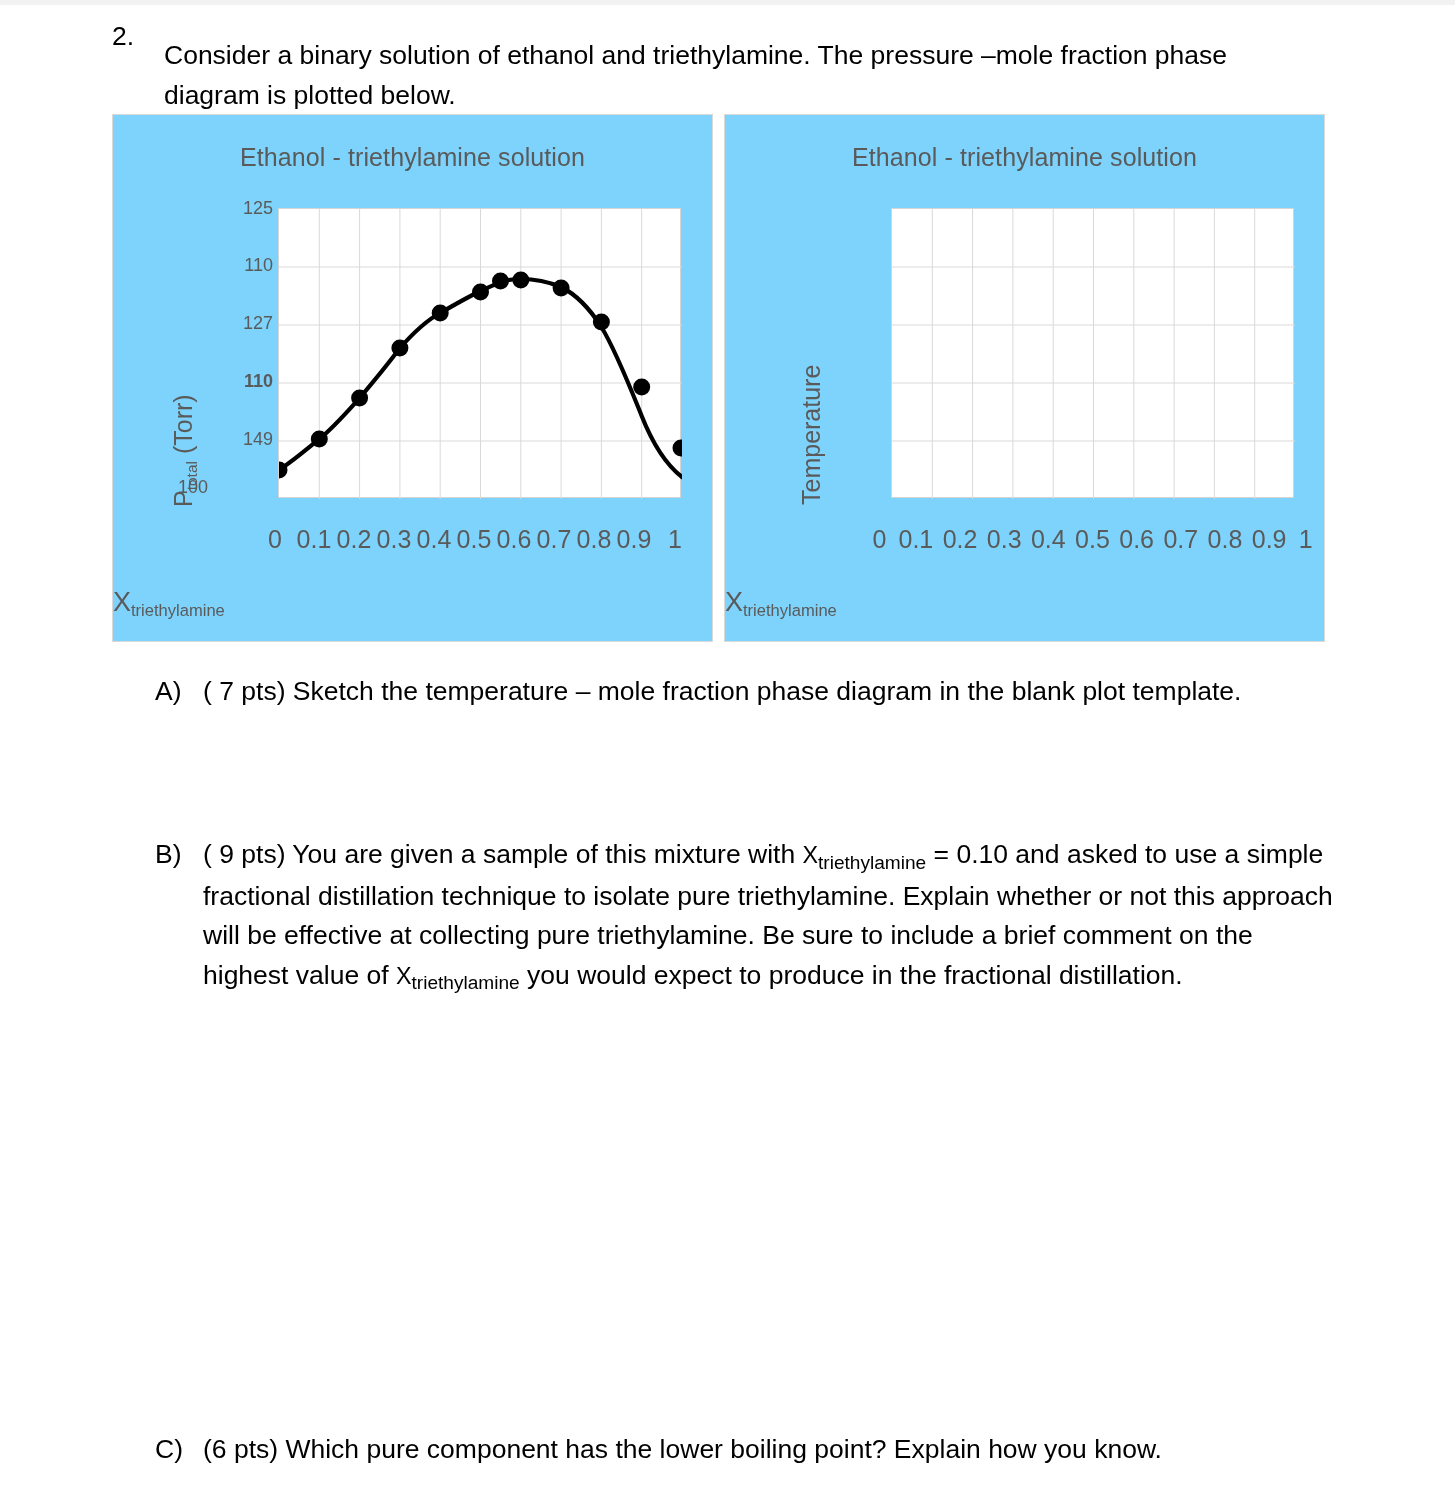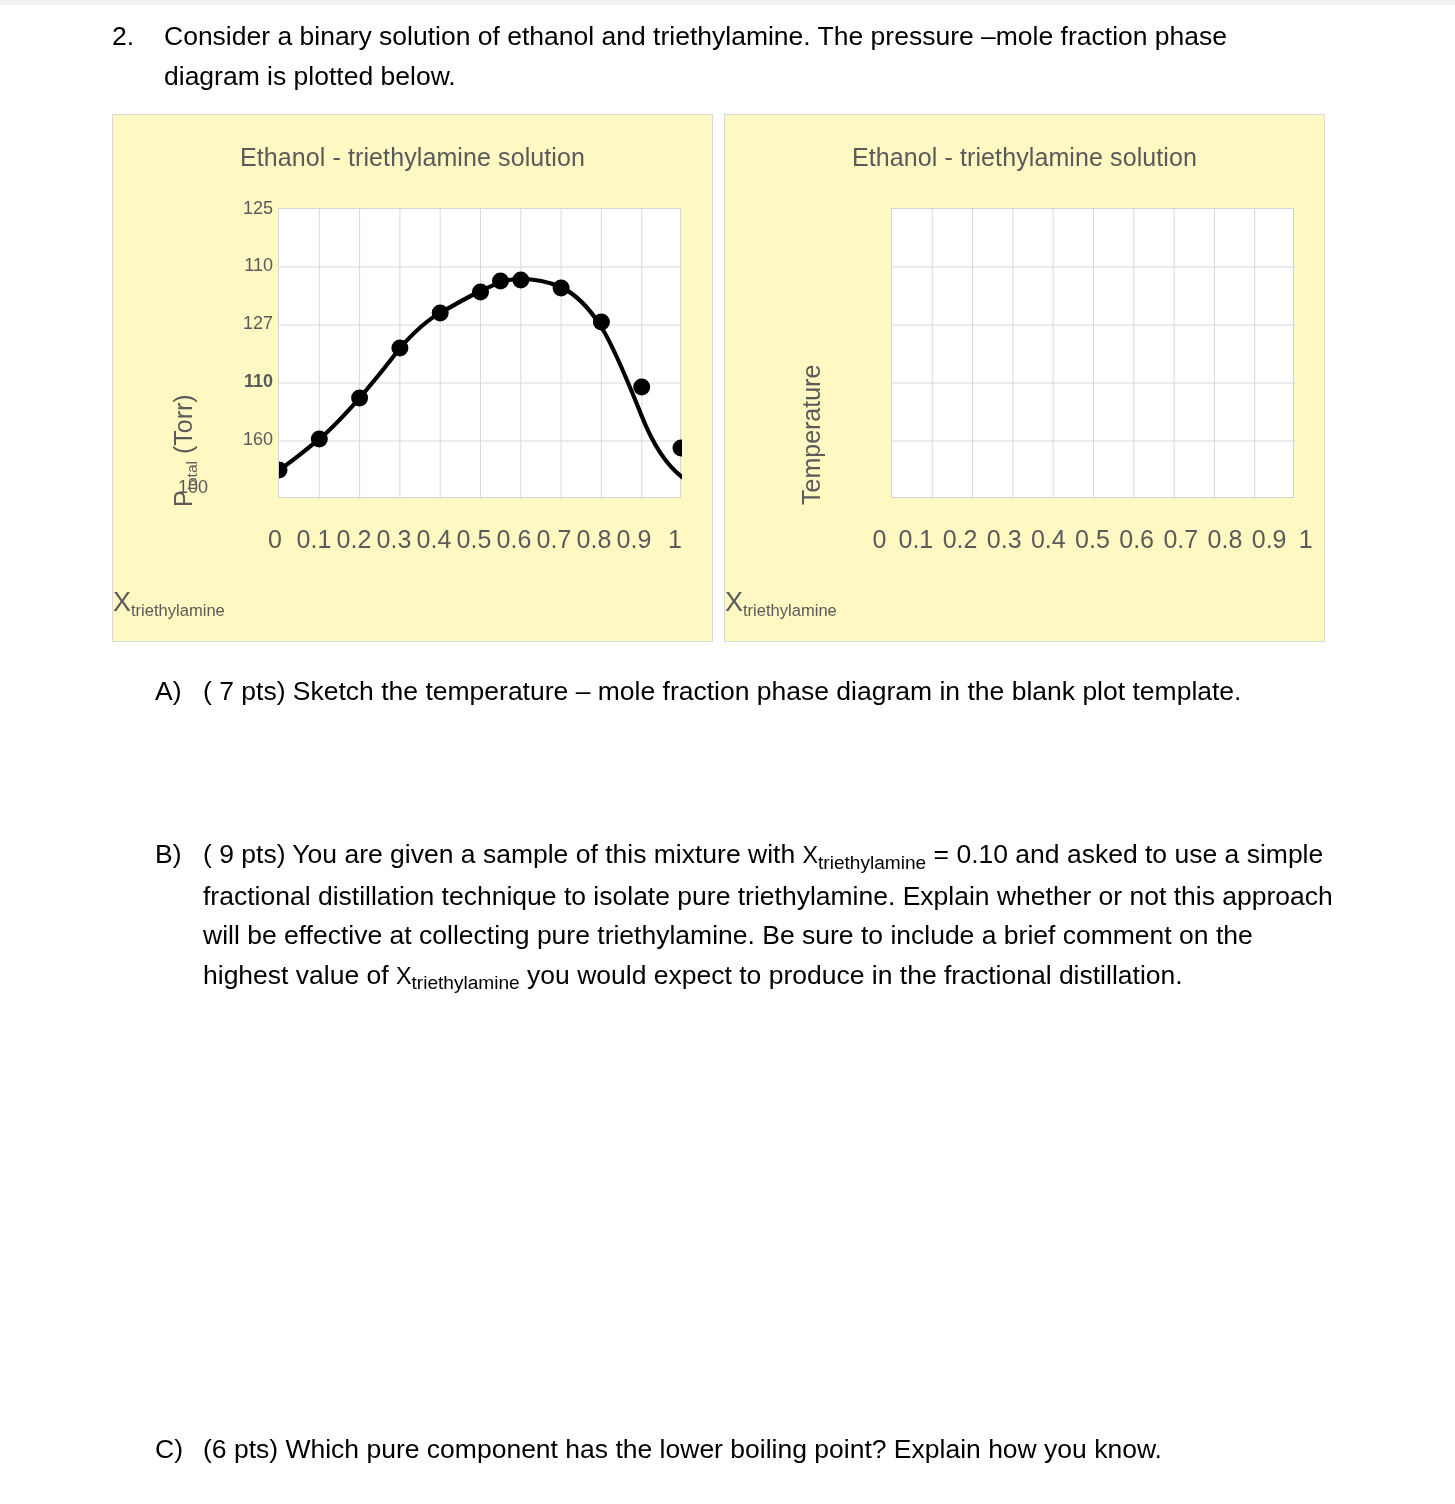--- a/index.html
+++ b/index.html
@@ -38,36 +38,37 @@
     font-size: 26.5px;
     line-height: 40px;
     color: #000;
   }
   .q-num {
     width: 52px;
     flex: 0 0 52px;
   }
   .q-stem-body {
     flex: 1 1 auto;
+    margin-top: 19px;
   }
 
   
   .charts-row {
     position: absolute;
     left: 112px;
     top: 114px;
     width: 1213px;
     height: 528px;
     display: flex;
     gap: 11px;
   }
   .chart-box {
     box-sizing: border-box;
     border: 1px solid #d9d9d9;
-    background: #fef9c3;
+    background: #7dd3fc;
     position: relative;
   }
   .chart-box.left  { width: 601px; height: 528px; }
   .chart-box.right { width: 601px; height: 528px; }
 
   .chart-title {
     position: absolute;
     left: 0;
     right: 0;
     top: 28px;
@@ -187,21 +188,21 @@
       <div class="chart-title">Ethanol - triethylamine solution</div>
 
       <div class="ytitle" style="left:56px; top:392px; transform:rotate(-90deg);">
         <span>P</span><sub>total</sub><span> (Torr)</span>
       </div>
 
       <div class="ytick" style="top:84px;  width:160px; left:0px;">125</div>
       <div class="ytick" style="top:141px; width:160px; left:0px;">110</div>
       <div class="ytick" style="top:199px; width:160px; left:0px;">127</div>
       <div class="ytick" style="top:257px; width:160px; left:0px;font-weight:bold;">110</div>
-      <div class="ytick" style="top:315px; width:160px; left:0px;">160</div>
+      <div class="ytick" style="top:315px; width:160px; left:0px;">149</div>
       <div class="ytick" style="top:363px; width:160px; left:0px;text-align:center;">100</div>
 
       <div class="plot" style="left:165px; top:93px; width:403px; height:290px;">
         <svg width="403" height="290" viewBox="0 0 403 290">
 
           <g stroke="#d9d9d9" stroke-width="1">
             <line x1="40.3" y1="0" x2="40.3" y2="290"></line>
             <line x1="80.6" y1="0" x2="80.6" y2="290"></line>
             <line x1="120.9" y1="0" x2="120.9" y2="290"></line>
             <line x1="161.2" y1="0" x2="161.2" y2="290"></line>

